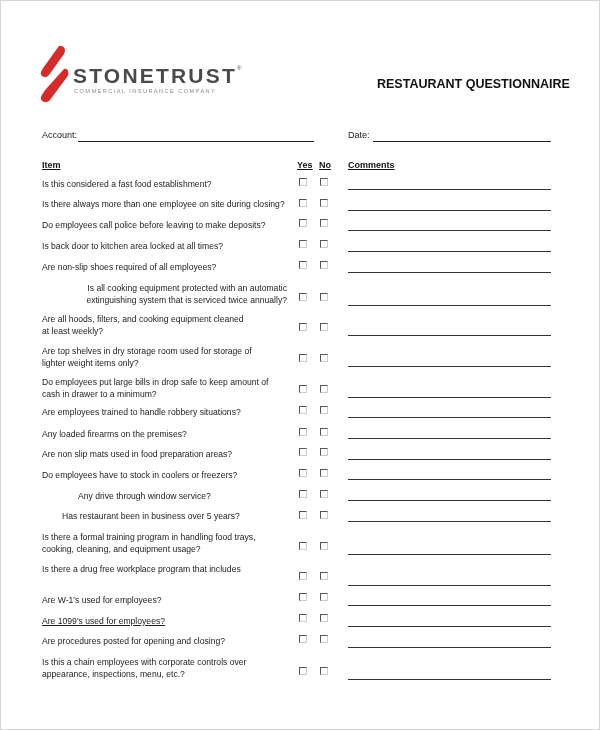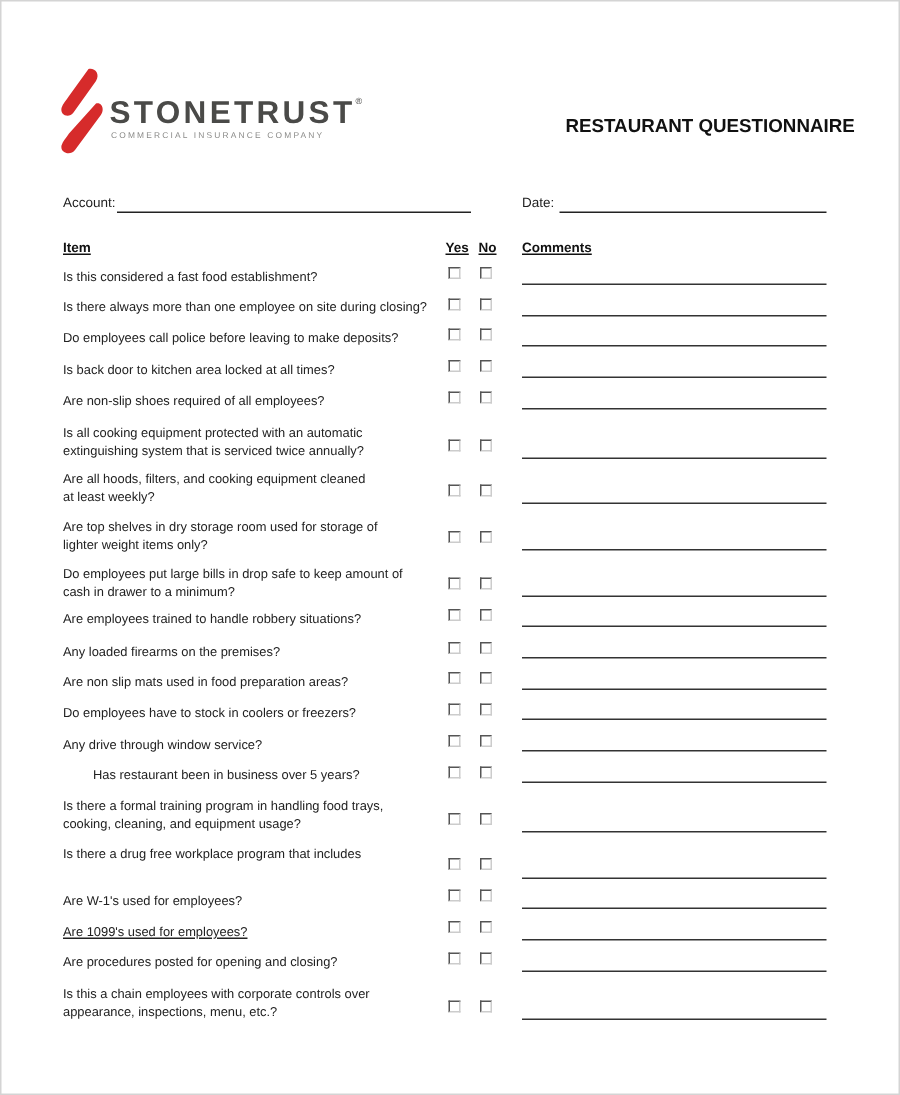--- a/index.html
+++ b/index.html
@@ -66,21 +66,21 @@
       </div>
       <div class="cb" style="left: 298px; top: 239px;"></div>
       <div class="cb" style="left: 319px; top: 239px;"></div>
       <div class="cline" style="top: 250px;"></div>
       <div class="q" style="top: 260px;">
         <div>Are non-slip shoes required of all employees?</div>
       </div>
       <div class="cb" style="left: 298px; top: 260px;"></div>
       <div class="cb" style="left: 319px; top: 260px;"></div>
       <div class="cline" style="top: 271px;"></div>
-      <div class="q" style="top: 281px;">
+      <div class="q" style="top: 281px; text-align: right;">
         <div>Is all cooking equipment protected with an automatic</div>
         <div>extinguishing system that is serviced twice annually?</div>
       </div>
       <div class="cb" style="left: 298px; top: 292px;"></div>
       <div class="cb" style="left: 319px; top: 292px;"></div>
       <div class="cline" style="top: 304px;"></div>
       <div class="q" style="top: 312px;">
         <div>Are all hoods, filters, and cooking equipment cleaned</div>
         <div>at least weekly?</div>
       </div>
@@ -118,21 +118,21 @@
       </div>
       <div class="cb" style="left: 298px; top: 447px;"></div>
       <div class="cb" style="left: 319px; top: 447px;"></div>
       <div class="cline" style="top: 458px;"></div>
       <div class="q" style="top: 468px;">
         <div>Do employees have to stock in coolers or freezers?</div>
       </div>
       <div class="cb" style="left: 298px; top: 468px;"></div>
       <div class="cb" style="left: 319px; top: 468px;"></div>
       <div class="cline" style="top: 478px;"></div>
-      <div class="q" style="top: 489px;">
+      <div class="q" style="top: 489px; margin-left: 36px;">
         <div>Any drive through window service?</div>
       </div>
       <div class="cb" style="left: 298px; top: 489px;"></div>
       <div class="cb" style="left: 319px; top: 489px;"></div>
       <div class="cline" style="top: 499px;"></div>
       <div class="q" style="top: 509px; padding-left: 20px;">
         <div>Has restaurant been in business over 5 years?</div>
       </div>
       <div class="cb" style="left: 298px; top: 510px;"></div>
       <div class="cb" style="left: 319px; top: 510px;"></div>

